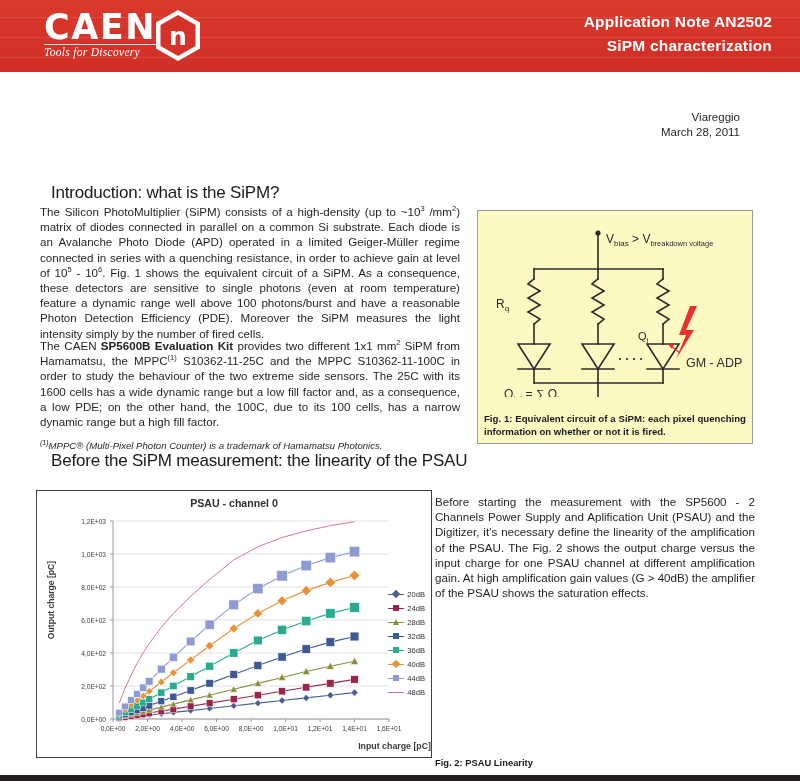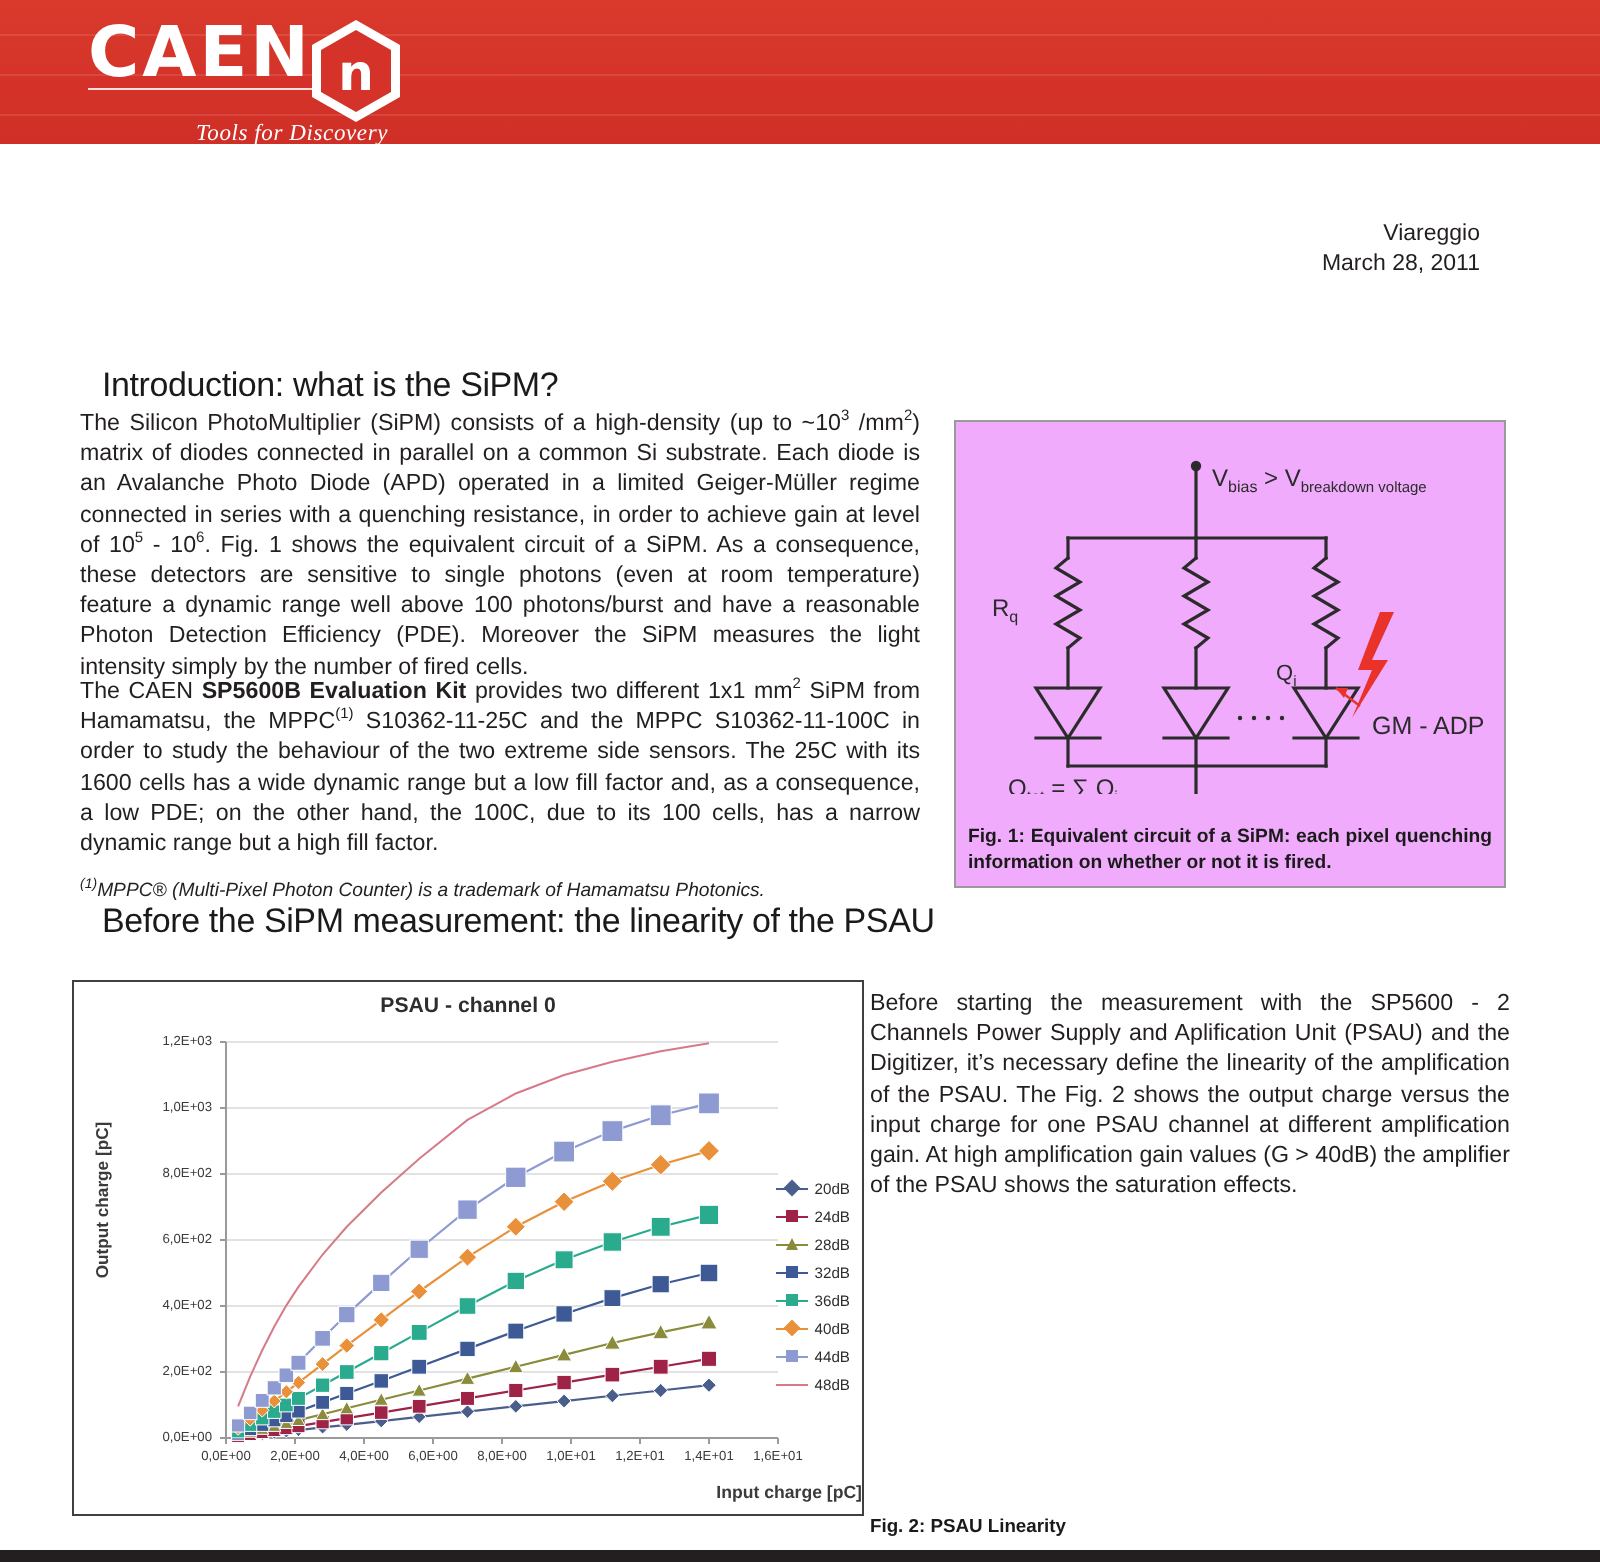--- a/index.html
+++ b/index.html
@@ -21,21 +21,21 @@
   .logo-wrap{position:absolute;left:44px;top:9px;width:165px;height:54px;}
   .logo-caen{
     font-family:"DejaVu Sans",sans-serif;
     font-weight:bold;font-size:35px;letter-spacing:1.5px;color:#fff;
     line-height:36px;
   }
   .logo-tag{
     font-family:"Liberation Serif",serif;font-style:italic;
     font-size:11.5px;color:#fff;letter-spacing:.3px;
     border-top:1px solid rgba(255,255,255,.85);
-    padding-top:16px;margin-top:-1px;width:150px;text-align:right;
+    padding-top:1px;margin-top:-1px;width:150px;
   }
   .logo-hex{position:absolute;left:155px;top:9px;width:46px;height:53px;}
   .hdr-right{
     position:absolute;right:28px;top:10px;text-align:right;
     color:#fff;font-weight:bold;font-size:15.5px;line-height:24px;
     letter-spacing:.2px;
   }
   
   .dateblock{
     position:absolute;right:60px;top:110px;text-align:right;
@@ -53,21 +53,21 @@
   }
   .para sup{font-size:7.5px;vertical-align:super;line-height:0;}
   .footnote{
     position:absolute;font-style:italic;font-size:9.6px;color:#231f20;
   }
   .footnote sup{font-size:7px;vertical-align:super;line-height:0;}
   b{font-weight:bold;}
   
   .fig1{
     position:absolute;left:477px;top:210px;width:276px;height:234px;
-    border:1px solid #9a9a9a;background:#f0abfc;box-sizing:border-box;
+    border:1px solid #9a9a9a;background:#fef9c3;box-sizing:border-box;
   }
   .fig1 .cap{
     position:absolute;left:6px;right:6px;bottom:5px;
     font-size:9.6px;font-weight:bold;line-height:12.4px;
     text-align:justify;color:#1a1a1a;
   }
   
   .fig2{
     position:absolute;left:36px;top:490px;width:396px;height:268px;
     border:1px solid #404040;background:#fff;box-sizing:border-box;
@@ -121,20 +121,24 @@
   </div>
 
   <div class="logo-hex">
     <svg width="46" height="53" viewBox="0 0 46 53">
       <polygon points="23,1 45,13.5 45,39.5 23,52 1,39.5 1,13.5" fill="#ffffff"></polygon>
       <polygon points="23,6 40.5,16 40.5,37 23,47 5.5,37 5.5,16" fill="#d5332a"></polygon>
       <text x="23" y="36" font-family="DejaVu Sans, sans-serif" font-size="25" font-weight="bold" fill="#ffffff" text-anchor="middle">n</text>
     </svg>
   </div>
 
+  <div class="hdr-right">
+    <div>Application Note AN2502</div>
+    <div>SiPM characterization</div>
+  </div>
 </div>
 
 <div class="dateblock">
   <div>Viareggio</div>
   <div>March 28, 2011</div>
 </div>
 
 <h2 class="sec" style="left:40px;top:172px;">Introduction: what is the SiPM?</h2>
 
 <div class="para" style="left:40px;top:204px;width:420px;">

